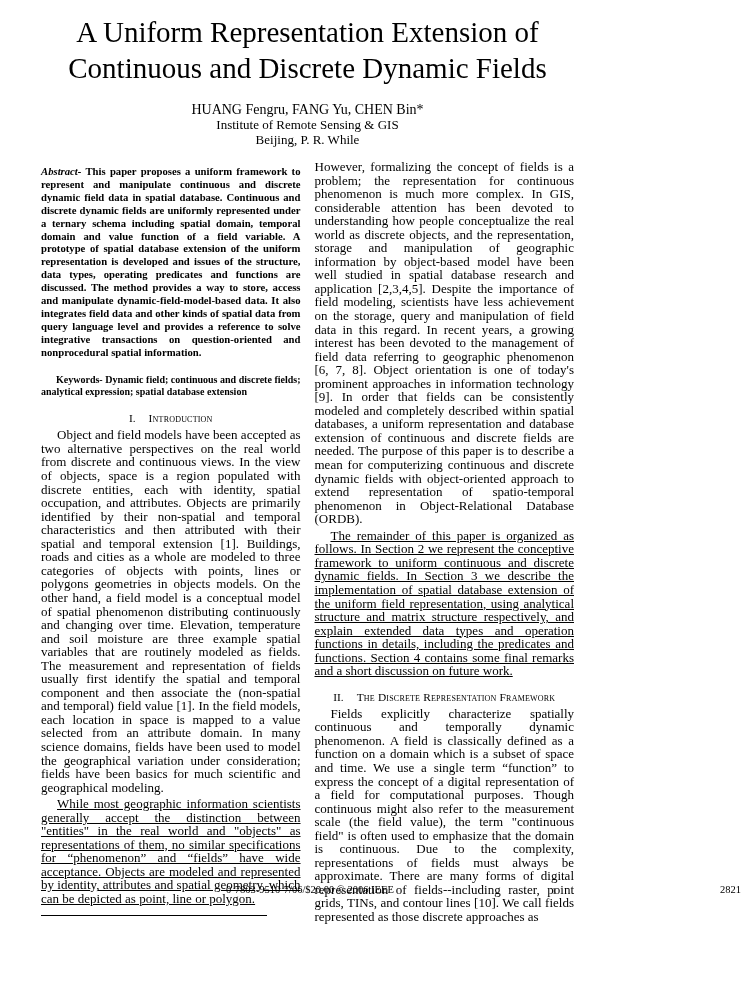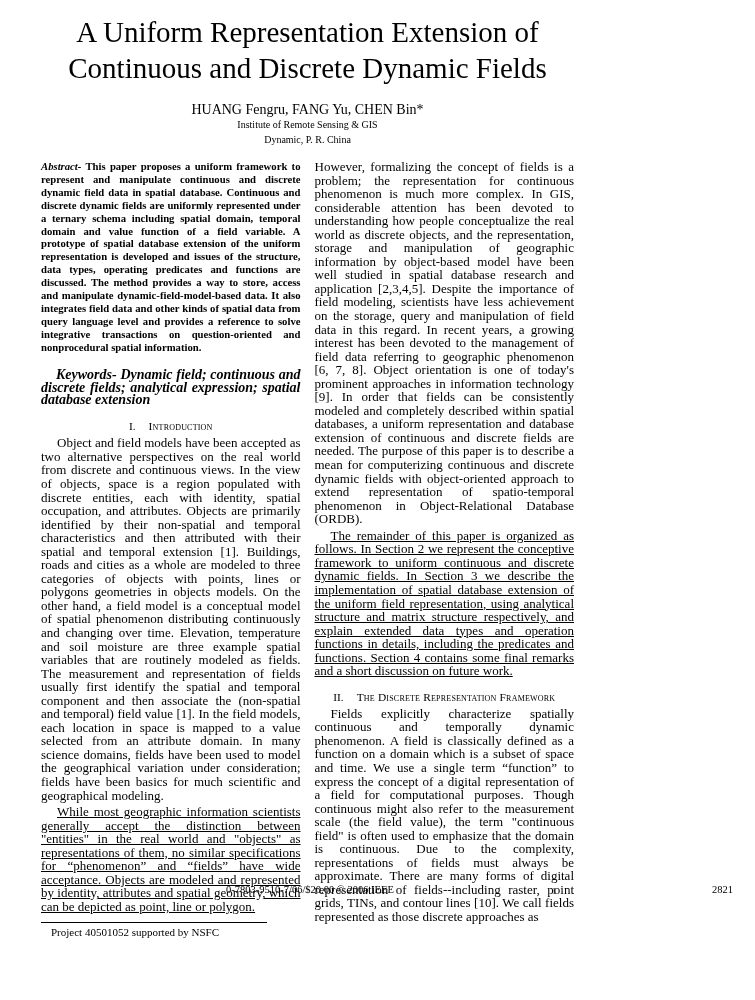--- a/index.html
+++ b/index.html
@@ -22,40 +22,40 @@
     text-align: center;
     font-weight: 400;
     margin: 2px 10px 0 10px;
   }
   .authors {
     margin-top: 16px;
     text-align: center;
     line-height: 15px;
   }
   .author-names { font-size: 14px; }
-  .author-line  { font-size: 10px; }
+  .author-line  { font-size: 13px; }
   .columns {
     margin-top: 13px;
     display: flex;
     gap: 14px;
+    align-items: center;
   }
   .col { width: 330px; }
   .abstract {
     font-size: 10.7px;
     line-height: 12.9px;
     font-weight: bold;
     text-align: justify;
   }
   .abs-label { font-style: italic; }
   .keywords {
     margin-top: 15px;
-    font-size: 14px;
+    font-size: 10px;
     line-height: 12.9px;
     font-weight: bold;
-    font-style: italic;
     text-align: justify;
     text-indent: 15px;
   }
   .sec-heading {
     text-align: center;
     font-size: 11.4px;
     margin-top: 13px;
     margin-bottom: 4px;
   }
   .sec-num { margin-right: 13px; }
@@ -90,51 +90,50 @@
     position: absolute;
     left: 226px; top: 0;
   }
   .footer-roman {
     position: absolute;
     left: 552px; top: 2px;
     font-size: 8.5px;
   }
   .footer-page {
     position: absolute;
-    right: 22px; top: 0;
+    right: 14px; top: 0;
   }
 </style>
 </head>
 <body>
 
 <div class="page">
 
   <h1 class="title">A Uniform Representation Extension of Continuous and Discrete Dynamic Fields</h1>
 
   <div class="authors">
     <div class="author-names">HUANG Fengru, FANG Yu, CHEN Bin*</div>
     <div class="author-line">Institute of Remote Sensing &amp; GIS</div>
-    <div class="author-line">Dynamic, P. R. China</div>
+    <div class="author-line">Beijing, P. R. While</div>
   </div>
 
   <div class="columns">
 
     <div class="col">
       <p class="abstract"><span class="abs-label">Abstract-</span><span> This paper proposes a uniform framework to represent and manipulate continuous and discrete dynamic field data in spatial database.  Continuous and discrete dynamic fields are uniformly represented under a ternary schema including spatial domain, temporal domain and value function of a field variable.  A prototype of spatial database extension of the uniform representation is developed and issues of the structure, data types, operating predicates and functions are discussed.  The method provides a way to store, access and manipulate dynamic-field-model-based data.  It also integrates field data and other kinds of spatial data from query language level and provides a reference to solve integrative transactions on question-oriented and nonprocedural spatial information.</span></p>
 
       <p class="keywords"><span>Keywords-</span><span> Dynamic field; continuous and discrete fields; analytical expression; spatial database extension</span></p>
 
       <div class="sec-heading"><span class="sec-num">I.</span><span class="smallcaps">Introduction</span></div>
 
       <p class="body-para">Object and field models have been accepted as two alternative perspectives on the real world from discrete and continuous views.  In the view of objects, space is a region populated with discrete entities, each with identity, spatial occupation, and attributes.  Objects are primarily identified by their non-spatial and temporal characteristics and then attributed with their spatial and temporal extension [1]. Buildings, roads and cities as a whole are modeled to three categories of objects with points, lines or polygons geometries in objects models.  On the other hand, a field model is a conceptual model of spatial phenomenon distributing continuously and changing over time.  Elevation, temperature and soil moisture are three example spatial variables that are routinely modeled as fields.  The measurement and representation of fields usually first identify the spatial and temporal component and then associate the (non-spatial and temporal) field value [1].  In the field models, each location in space is mapped to a value selected from an attribute domain. In many science domains, fields have been used to model the geographical variation under consideration; fields have been basics for much scientific and geographical modeling.</p>
       <p class="body-para">While most geographic information scientists generally accept the distinction between "entities" in the real world and "objects" as representations of them, no similar specifications for “phenomenon” and “fields” have wide acceptance.  Objects are modeled and represented by identity, attributes and spatial geometry, which can be depicted as point, line or polygon.</p>
 
       <div class="footnote-block">
         <hr class="footnote-rule">
-        <div class="footnote-text">Project 40501052 supported by NSFC</div>
       </div>
     </div>
 
     <div class="col">
       <p class="body-para no-indent">However, formalizing the concept of fields is a problem; the representation for continuous phenomenon is much more complex.  In GIS, considerable attention has been devoted to understanding how people conceptualize the real world as discrete objects, and the representation, storage and manipulation of geographic information by object-based model have been well studied in spatial database research and application [2,3,4,5].  Despite the importance of field modeling, scientists have less achievement on the storage, query and manipulation of field data in this regard.  In recent years, a growing interest has been devoted to the management of field data referring to geographic phenomenon [6, 7, 8]. Object orientation is one of today's prominent approaches in information technology [9].  In order that fields can be consistently modeled and completely described within spatial databases, a uniform representation and database extension of continuous and discrete fields are needed.  The purpose of this paper is to describe a mean for computerizing continuous and discrete dynamic fields with object-oriented approach to extend representation of spatio-temporal phenomenon in Object-Relational Database (ORDB).</p>
       <p class="body-para">The remainder of this paper is organized as follows.  In Section 2 we represent the conceptive framework to uniform continuous and discrete dynamic fields.  In Section 3 we describe the implementation of spatial database extension of the uniform field representation, using analytical structure and matrix structure respectively, and explain extended data types and operation functions in details, including the predicates and functions.  Section 4 contains some final remarks and a short discussion on future work.</p>
 
       <div class="sec-heading"><span class="sec-num">II.</span><span class="smallcaps">The Discrete Representation Framework</span></div>
 
       <p class="body-para">Fields explicitly characterize spatially continuous and temporally dynamic phenomenon.  A field is classically defined as a function on a domain which is a subset of space and time. We use a single term “function” to express the concept of a digital representation of a field for computational purposes. Though continuous might also refer to the measurement scale (the field value), the term "continuous field" is often used to emphasize that the domain is continuous. Due to the complexity, representations of fields must always be approximate. There are many forms of digital representation of fields--including raster, point grids, TINs, and contour lines [10].  We call fields represented as those discrete approaches as</p>

